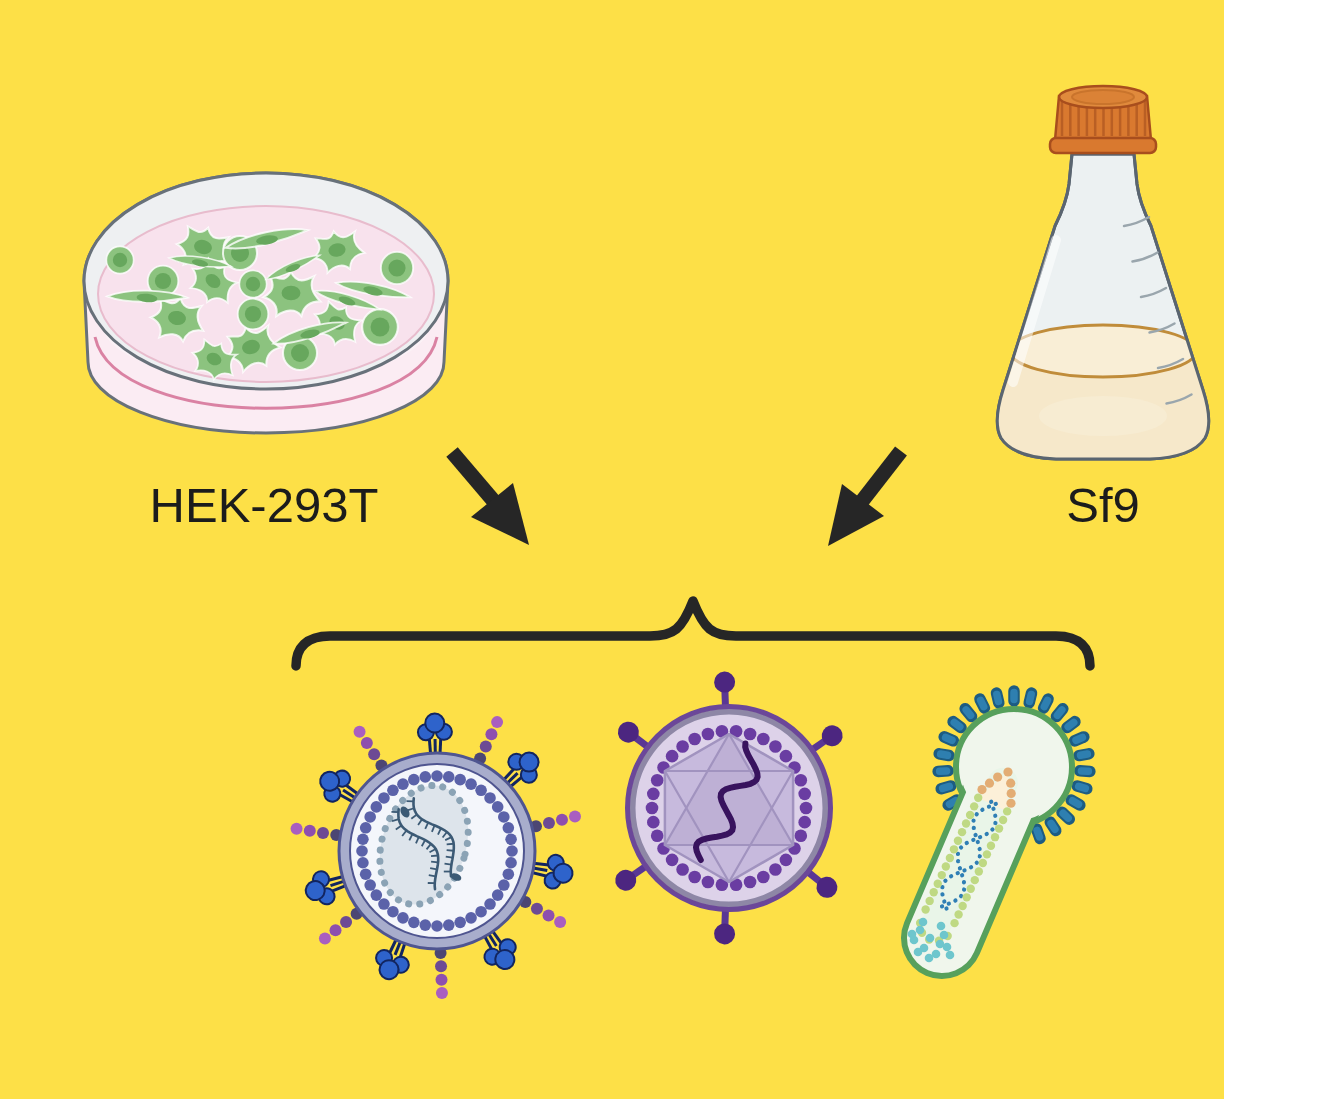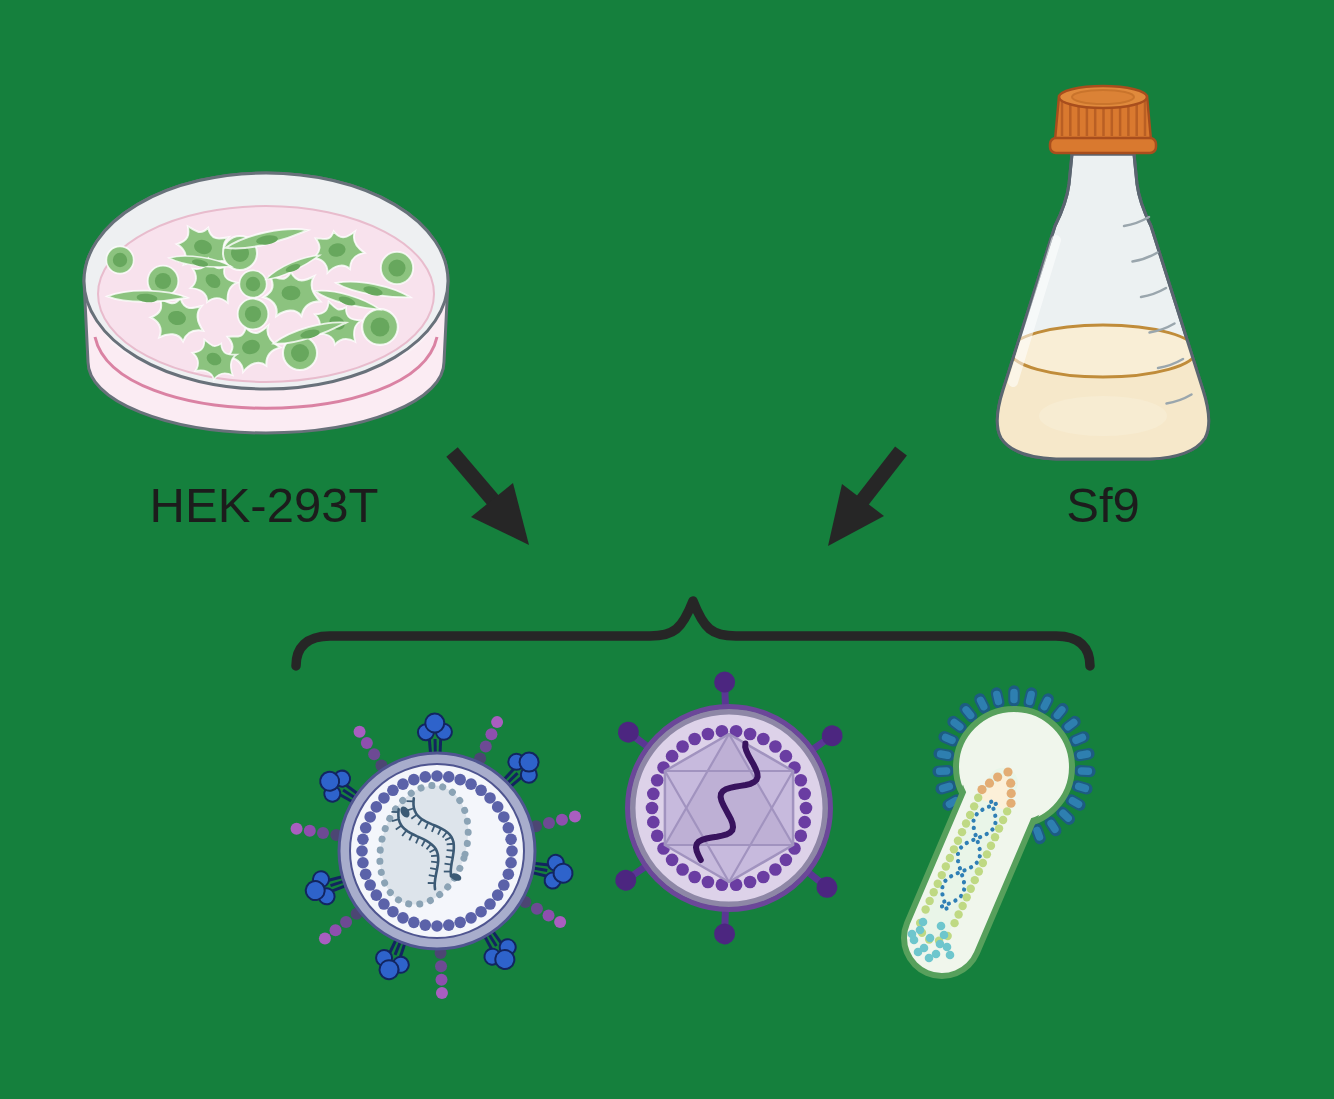--- a/index.html
+++ b/index.html
@@ -1,16 +1,16 @@
 <!DOCTYPE html>
 <html><head>
 <meta charset="utf-8">
 <style>
   html,body{margin:0;padding:0;background:#ffffff;}
-  .canvas{position:relative;width:1334px;height:1099px;background:#15803d;overflow:hidden;
+  .canvas{position:relative;width:1224px;height:1099px;background:#fde047;overflow:hidden;
           font-family:"Liberation Sans", sans-serif;}
   svg{display:block;}
   text.cell-label{font-family:"Liberation Sans", sans-serif;font-size:49px;fill:#1c1c1c;}
 </style>
 </head>
 <body>
 
 <div class="canvas">
 <svg width="1334" height="1099" viewBox="0 0 1334 1099">
 

